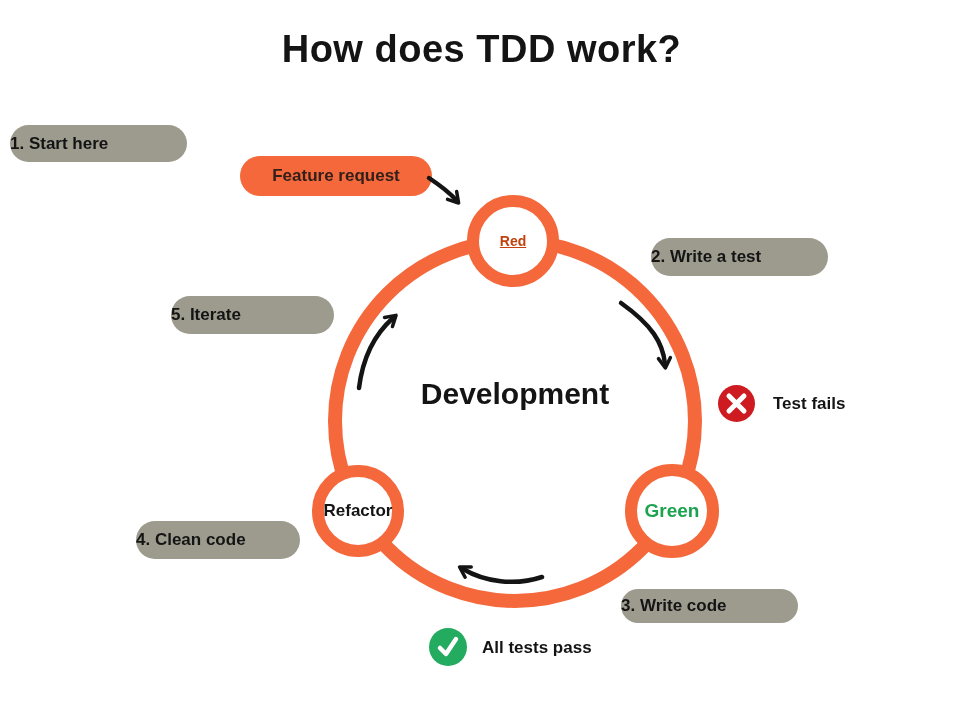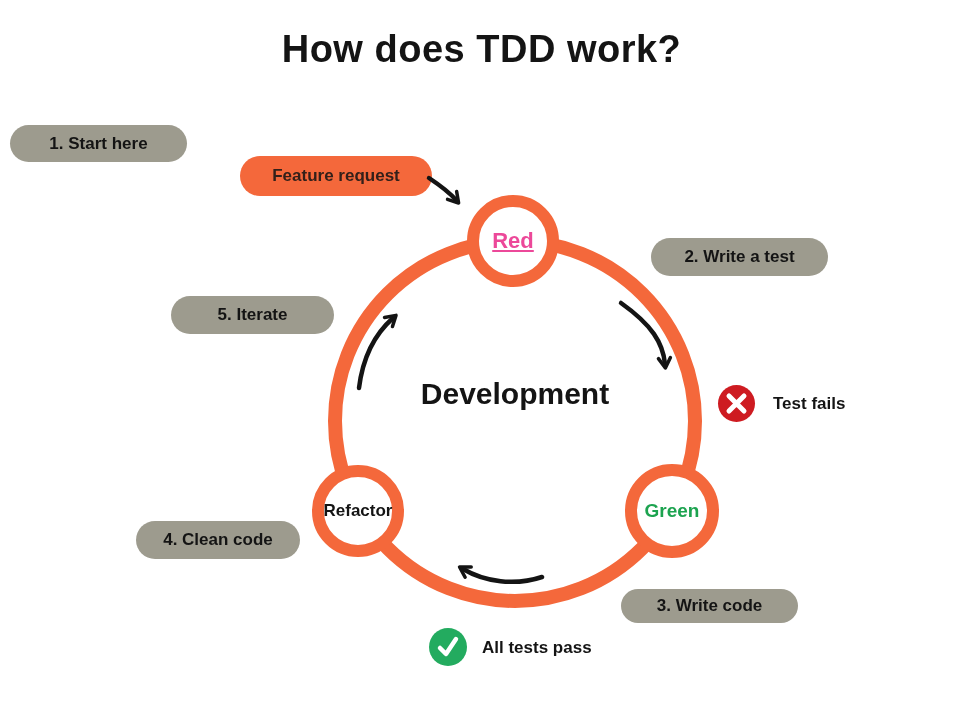--- a/index.html
+++ b/index.html
@@ -8,21 +8,21 @@
     font-family:"Liberation Sans","DejaVu Sans",sans-serif;overflow:hidden;
   }
   .abs{position:absolute;}
   
   .title{
     left:0;top:28px;width:963px;text-align:center;
     font-size:38px;font-weight:bold;color:#141414;letter-spacing:0.5px;
   }
   
   .pill{
-    display:flex;align-items:center;justify-content:center;
+    display:flex;align-items:center;justify-content:flex-start;
     background:#9d9b8e;border-radius:20px;
     font-size:17px;font-weight:bold;color:#141414;
   }
   .pill-start    {left:10px;  top:125px; width:177px; height:37px;}
   .pill-writetest{left:651px; top:238px; width:177px; height:38px;}
   .pill-iterate  {left:171px; top:296px; width:163px; height:38px;}
   .pill-clean    {left:136px; top:521px; width:164px; height:38px;}
   .pill-writecode{left:621px; top:589px; width:177px; height:34px;}
   
   .pill-feature{
@@ -36,21 +36,21 @@
     left:328px;top:234px;width:374px;height:374px;
     box-sizing:border-box;border:14px solid #f4683b;border-radius:50%;
     background:transparent;
   }
   
   .node{
     box-sizing:border-box;border:12px solid #f4683b;border-radius:50%;
     background:#ffffff;display:flex;align-items:center;justify-content:center;
     font-weight:bold;
   }
-  .node-red     {left:467px;top:195px;width:92px;height:92px;font-size:22px;color:#ec4899;text-decoration:underline;}
+  .node-red     {left:467px;top:195px;width:92px;height:92px;font-size:14px;color:#c2410c;text-decoration:underline;}
   .node-green   {left:625px;top:464px;width:94px;height:94px;font-size:19px;color:#1ca34f;}
   .node-refactor{left:312px;top:465px;width:92px;height:92px;font-size:17px;color:#141414;}
   
   .center-text{
     left:365px;top:370px;width:300px;text-align:center;
     font-size:30px;font-weight:bold;color:#141414;line-height:48px;
   }
   
   .status-icon{
     border-radius:50%;display:flex;align-items:center;justify-content:center;

